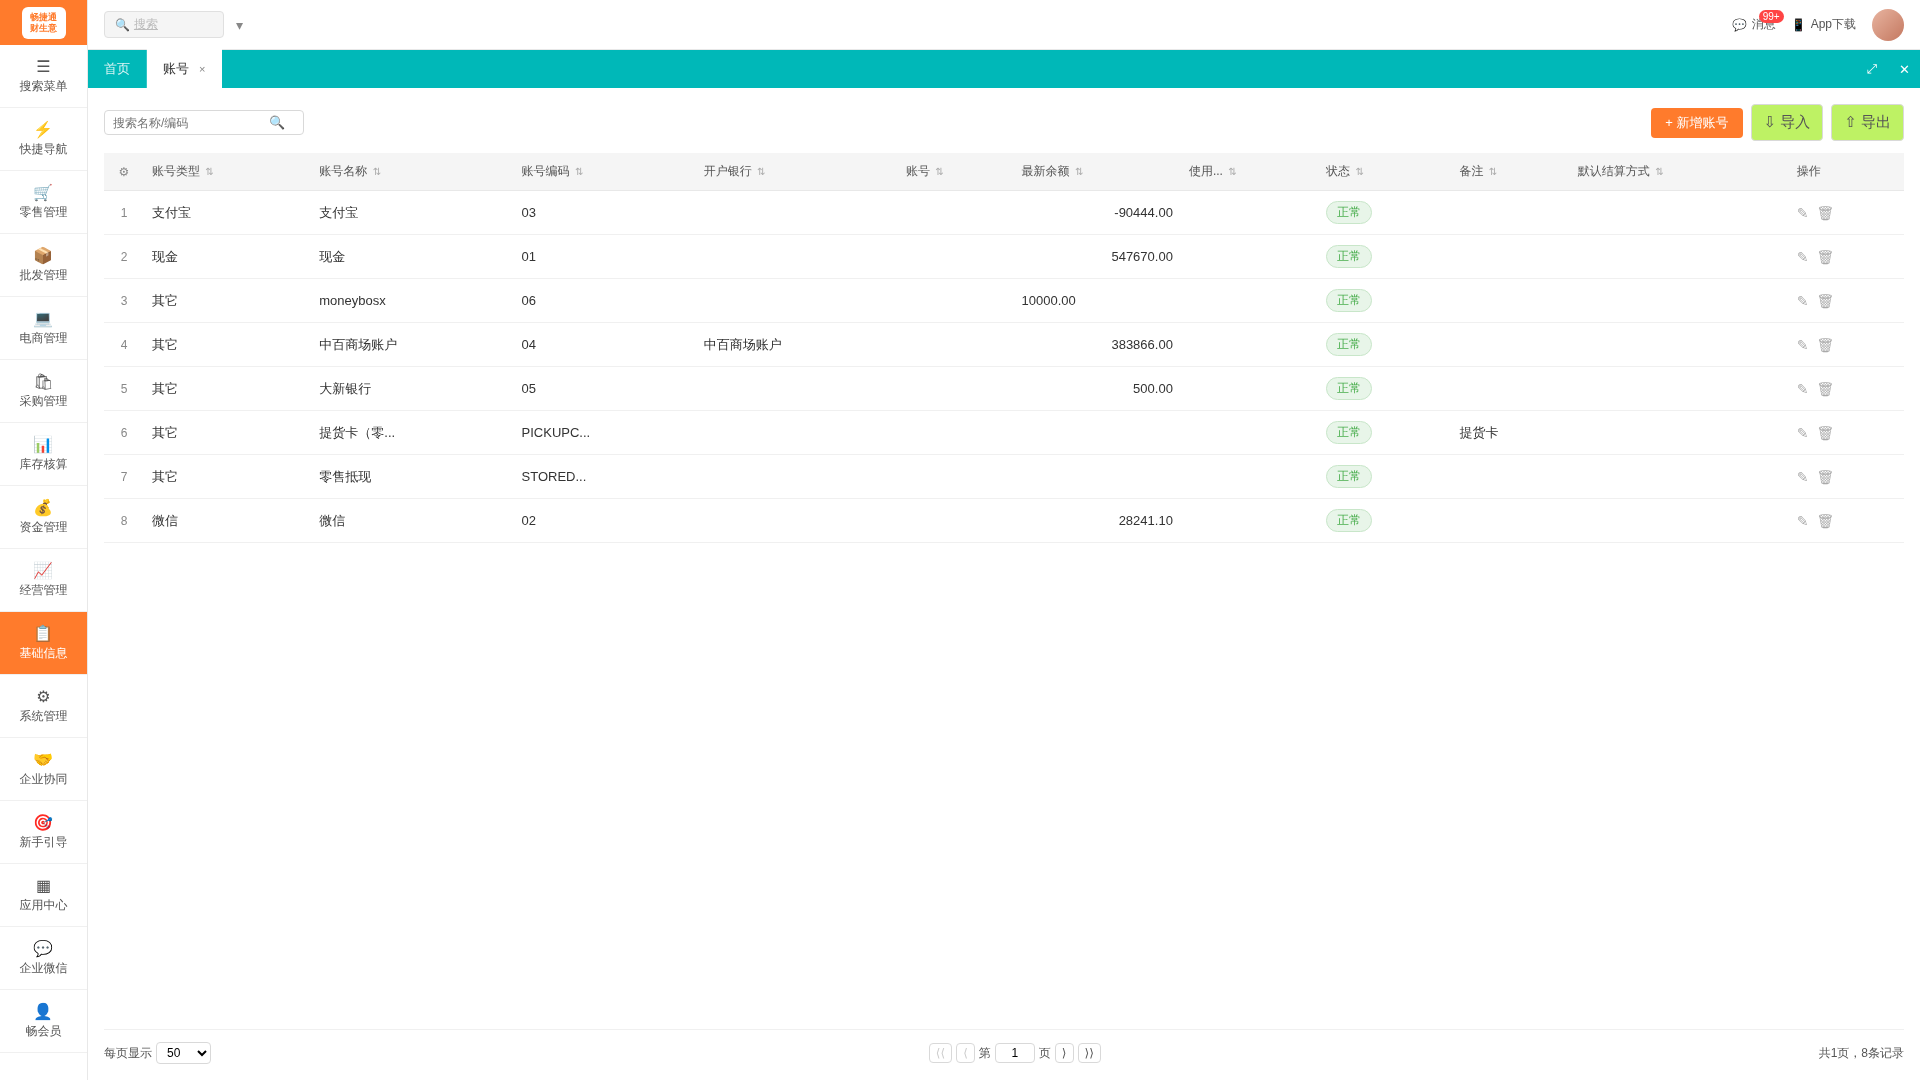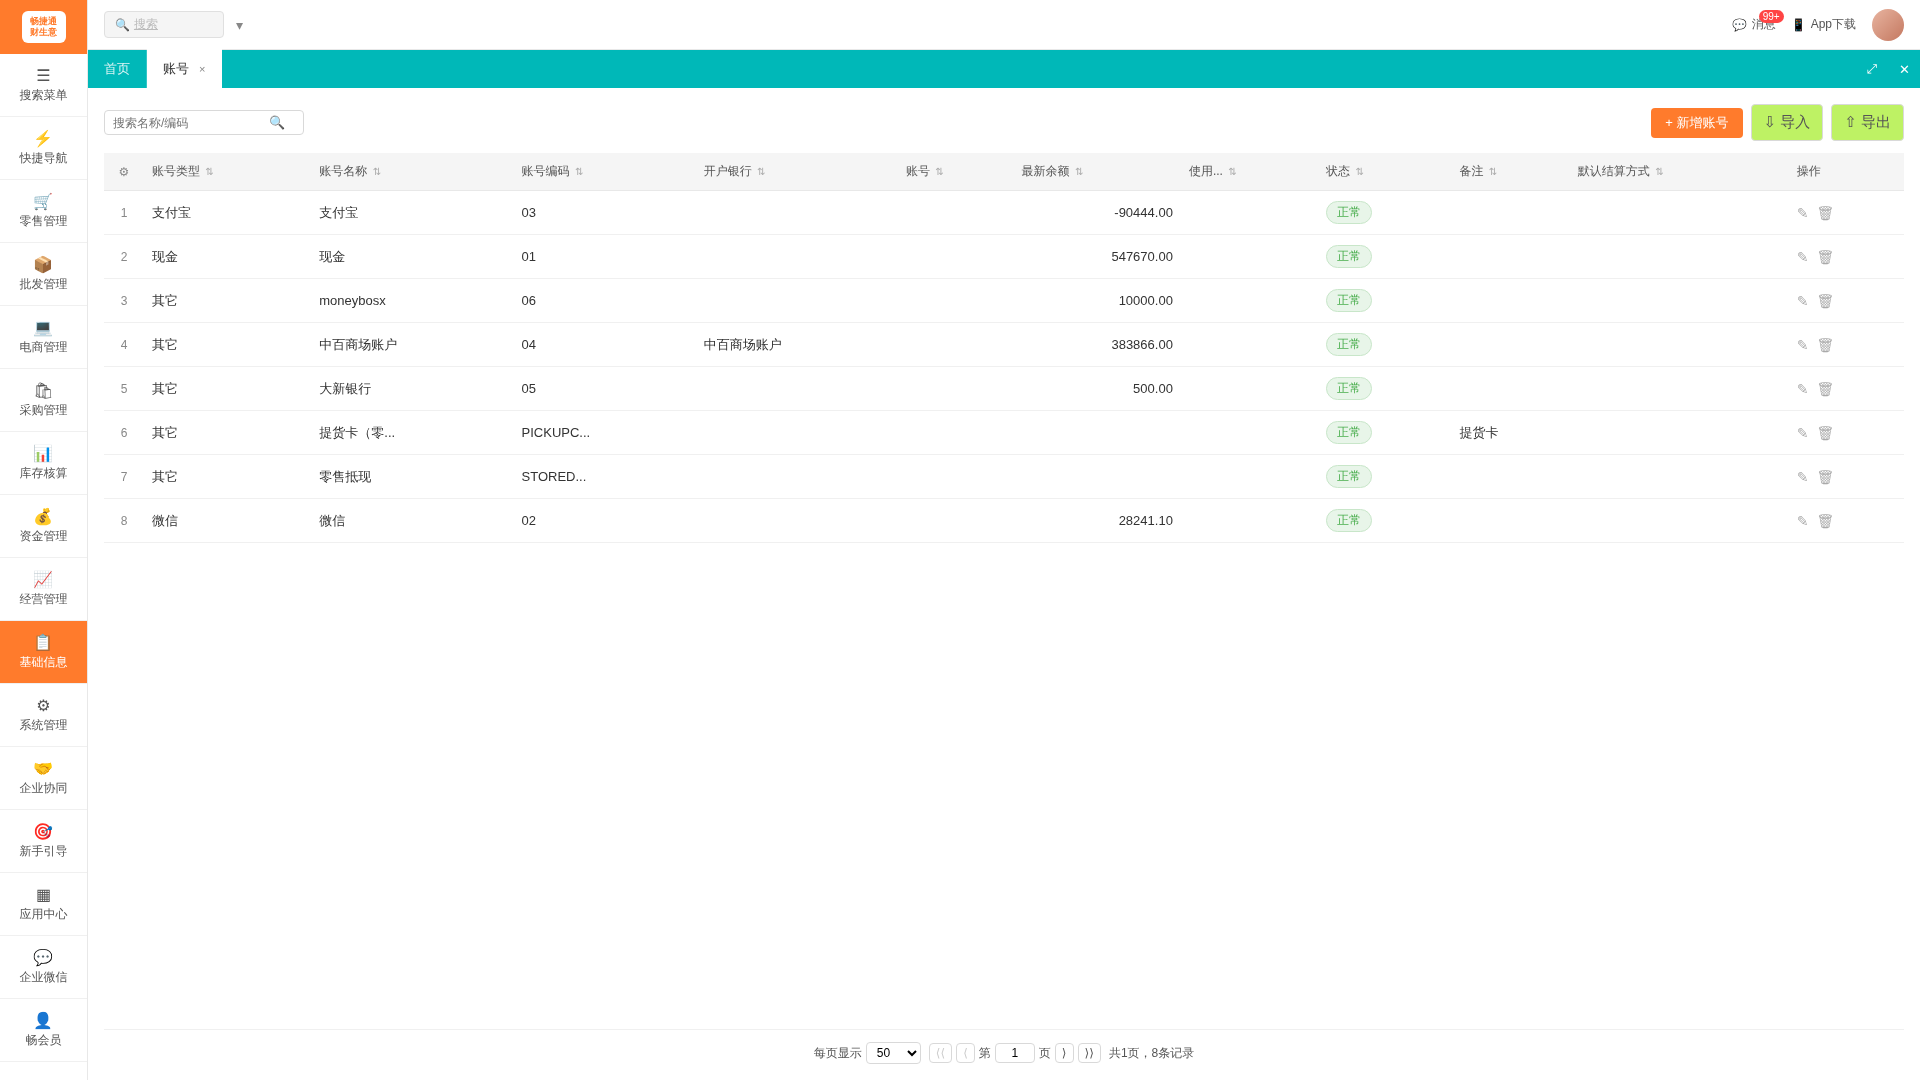--- a/index.html
+++ b/index.html
@@ -10,21 +10,21 @@
       width: 88px;
       background: #fff;
       display: flex;
       flex-direction: column;
       border-right: 1px solid #e8e8e8;
       height: 100%;
       flex-shrink: 0;
     }
     .sidebar-logo {
       background: #ff7b2c;
-      height: 54px;
+      height: 45px;
       display: flex;
       align-items: center;
       justify-content: center;
       padding: 8px;
     }
     .logo-box {
       background: #fff;
       border-radius: 6px;
       width: 44px;
       height: 32px;
@@ -283,21 +283,21 @@
     .action-icon {
       color: #aaa;
       cursor: pointer;
       font-size: 14px;
     }
 
     
     .pagination {
       display: flex;
       align-items: center;
-      justify-content: center;
+      justify-content: space-between;
       padding: 12px 0 0;
       gap: 8px;
       font-size: 12px;
       color: #555;
       border-top: 1px solid #f0f0f0;
       margin-top: 4px;
     }
     .pagination .per-page {
       display: flex;
       align-items: center;
@@ -532,21 +532,21 @@
         </div>
       </td>
     </tr>
             <tr>
       <td class="row-num">3</td>
       <td>其它</td>
       <td>moneybosx</td>
       <td>06</td>
       <td></td>
       <td></td>
-      <td style="text-align:right;">10000.00</td>
+      <td style="">10000.00</td>
       <td></td>
       <td><span class="status-badge">正常</span></td>
       <td></td>
       <td></td>
       <td>
         <div class="action-icons">
           <span class="action-icon" title="编辑">✎</span>
           <span class="action-icon" title="删除">🗑</span>
         </div>
       </td>

